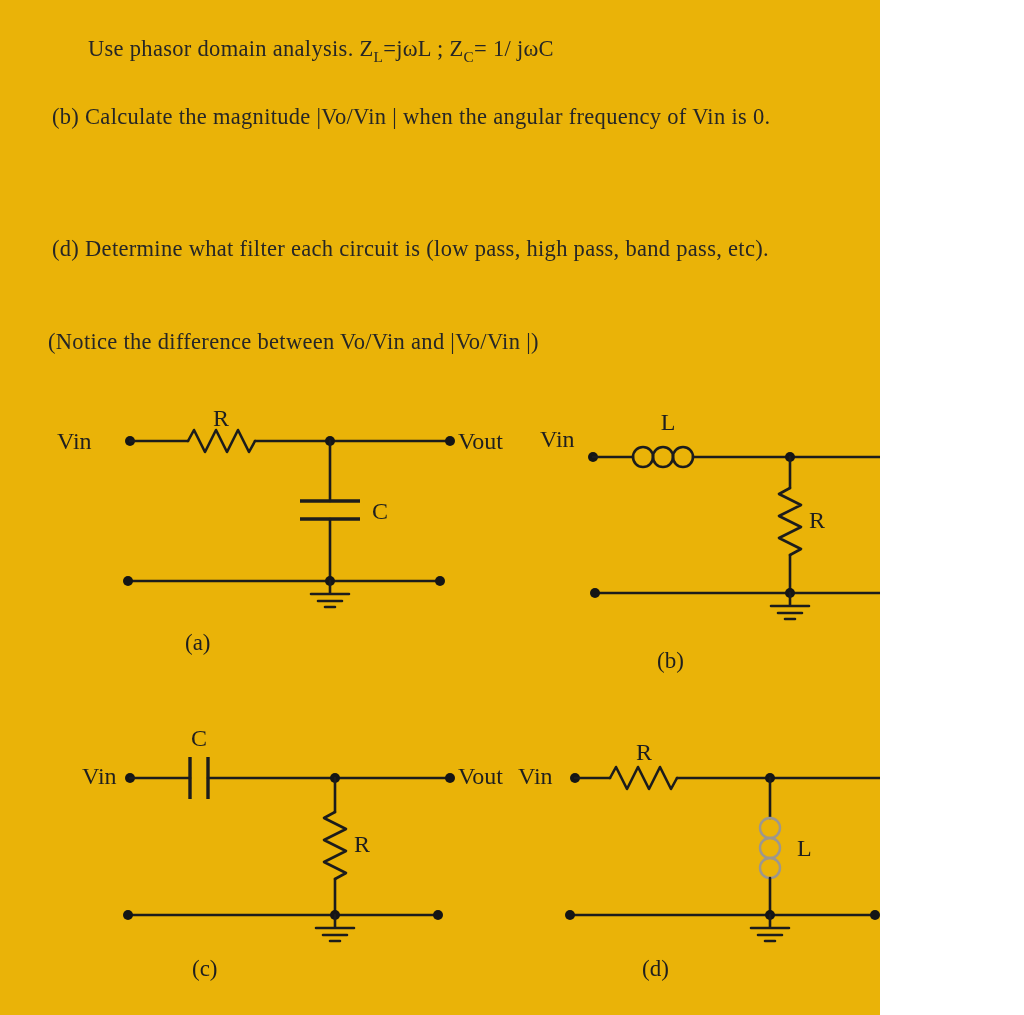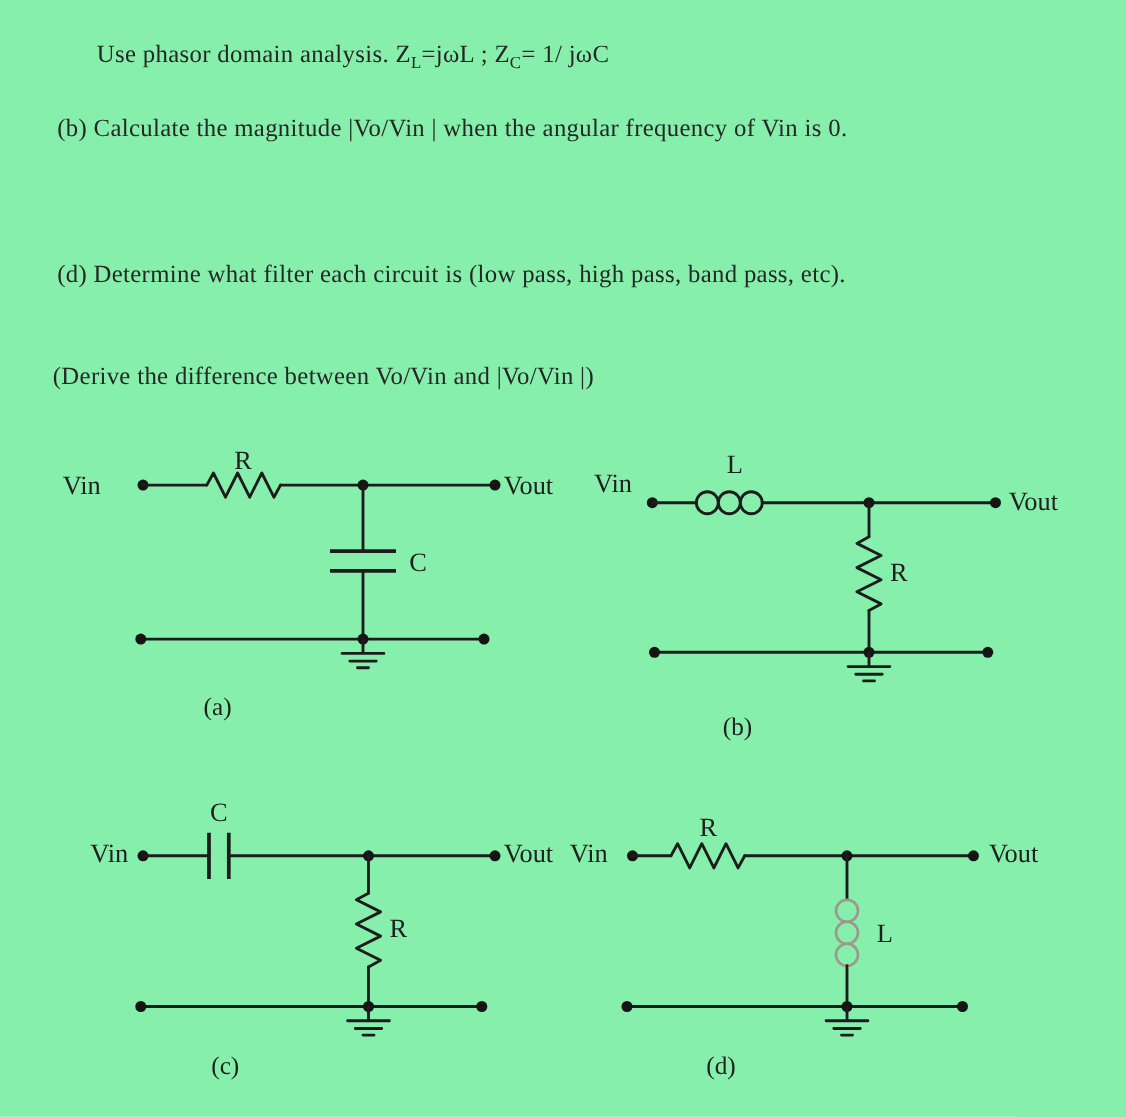--- a/index.html
+++ b/index.html
@@ -3,22 +3,22 @@
 <meta charset="utf-8">
 <style>
   html, body { margin: 0; padding: 0; }
   body {
     width: 1024px; height: 1015px;
     background: #ffffff;
     font-family: "Liberation Serif", "DejaVu Serif", serif;
   }
   .page {
     position: relative;
-    width: 1024px; height: 1015px;
-    background: #86efac;
+    width: 880px; height: 1015px;
+    background: #eab308;
     overflow: hidden;
     color: #222;
   }
   .tline {
     position: absolute;
     font-size: 22.5px;
     letter-spacing: 0.3px;
     white-space: nowrap;
     color: #262626;
   }
@@ -38,21 +38,21 @@
 </head>
 <body>
 
 <div class="page">
 
   <div class="tline" style="left:88px; top:36px">
     <span>Use phasor domain analysis. Z</span><sub>L</sub><span>=jωL ; Z</span><sub>C</sub><span>= 1/ jωC</span>
   </div>
   <div class="tline" style="left:52px; top:104px">(b) Calculate the magnitude |Vo/Vin | when the angular frequency of Vin is 0.</div>
   <div class="tline" style="left:52px; top:236px">(d) Determine what filter each circuit is (low pass, high pass, band pass, etc).</div>
-  <div class="tline" style="left:48px; top:329px">(Derive the difference between Vo/Vin and |Vo/Vin |)</div>
+  <div class="tline" style="left:48px; top:329px">(Notice the difference between Vo/Vin and |Vo/Vin |)</div>
 
   <svg class="circuit" style="left:45px; top:398px" width="470" height="272" viewBox="0 0 470 272">
     <text x="12" y="51" class="lbl">Vin</text>
     <circle cx="85" cy="43" r="5" class="dot"></circle>
     <path d="M85 43 H143" class="w"></path>
     <path d="M143 43 l6 -11 l11 22 l11 -22 l11 22 l11 -22 l11 22 l6 -11" class="w"></path>
     <text x="176" y="28" class="lbl" text-anchor="middle">R</text>
     <path d="M210 43 H405" class="w"></path>
     <circle cx="285" cy="43" r="5" class="dot"></circle>
     <circle cx="405" cy="43" r="5" class="dot"></circle>

